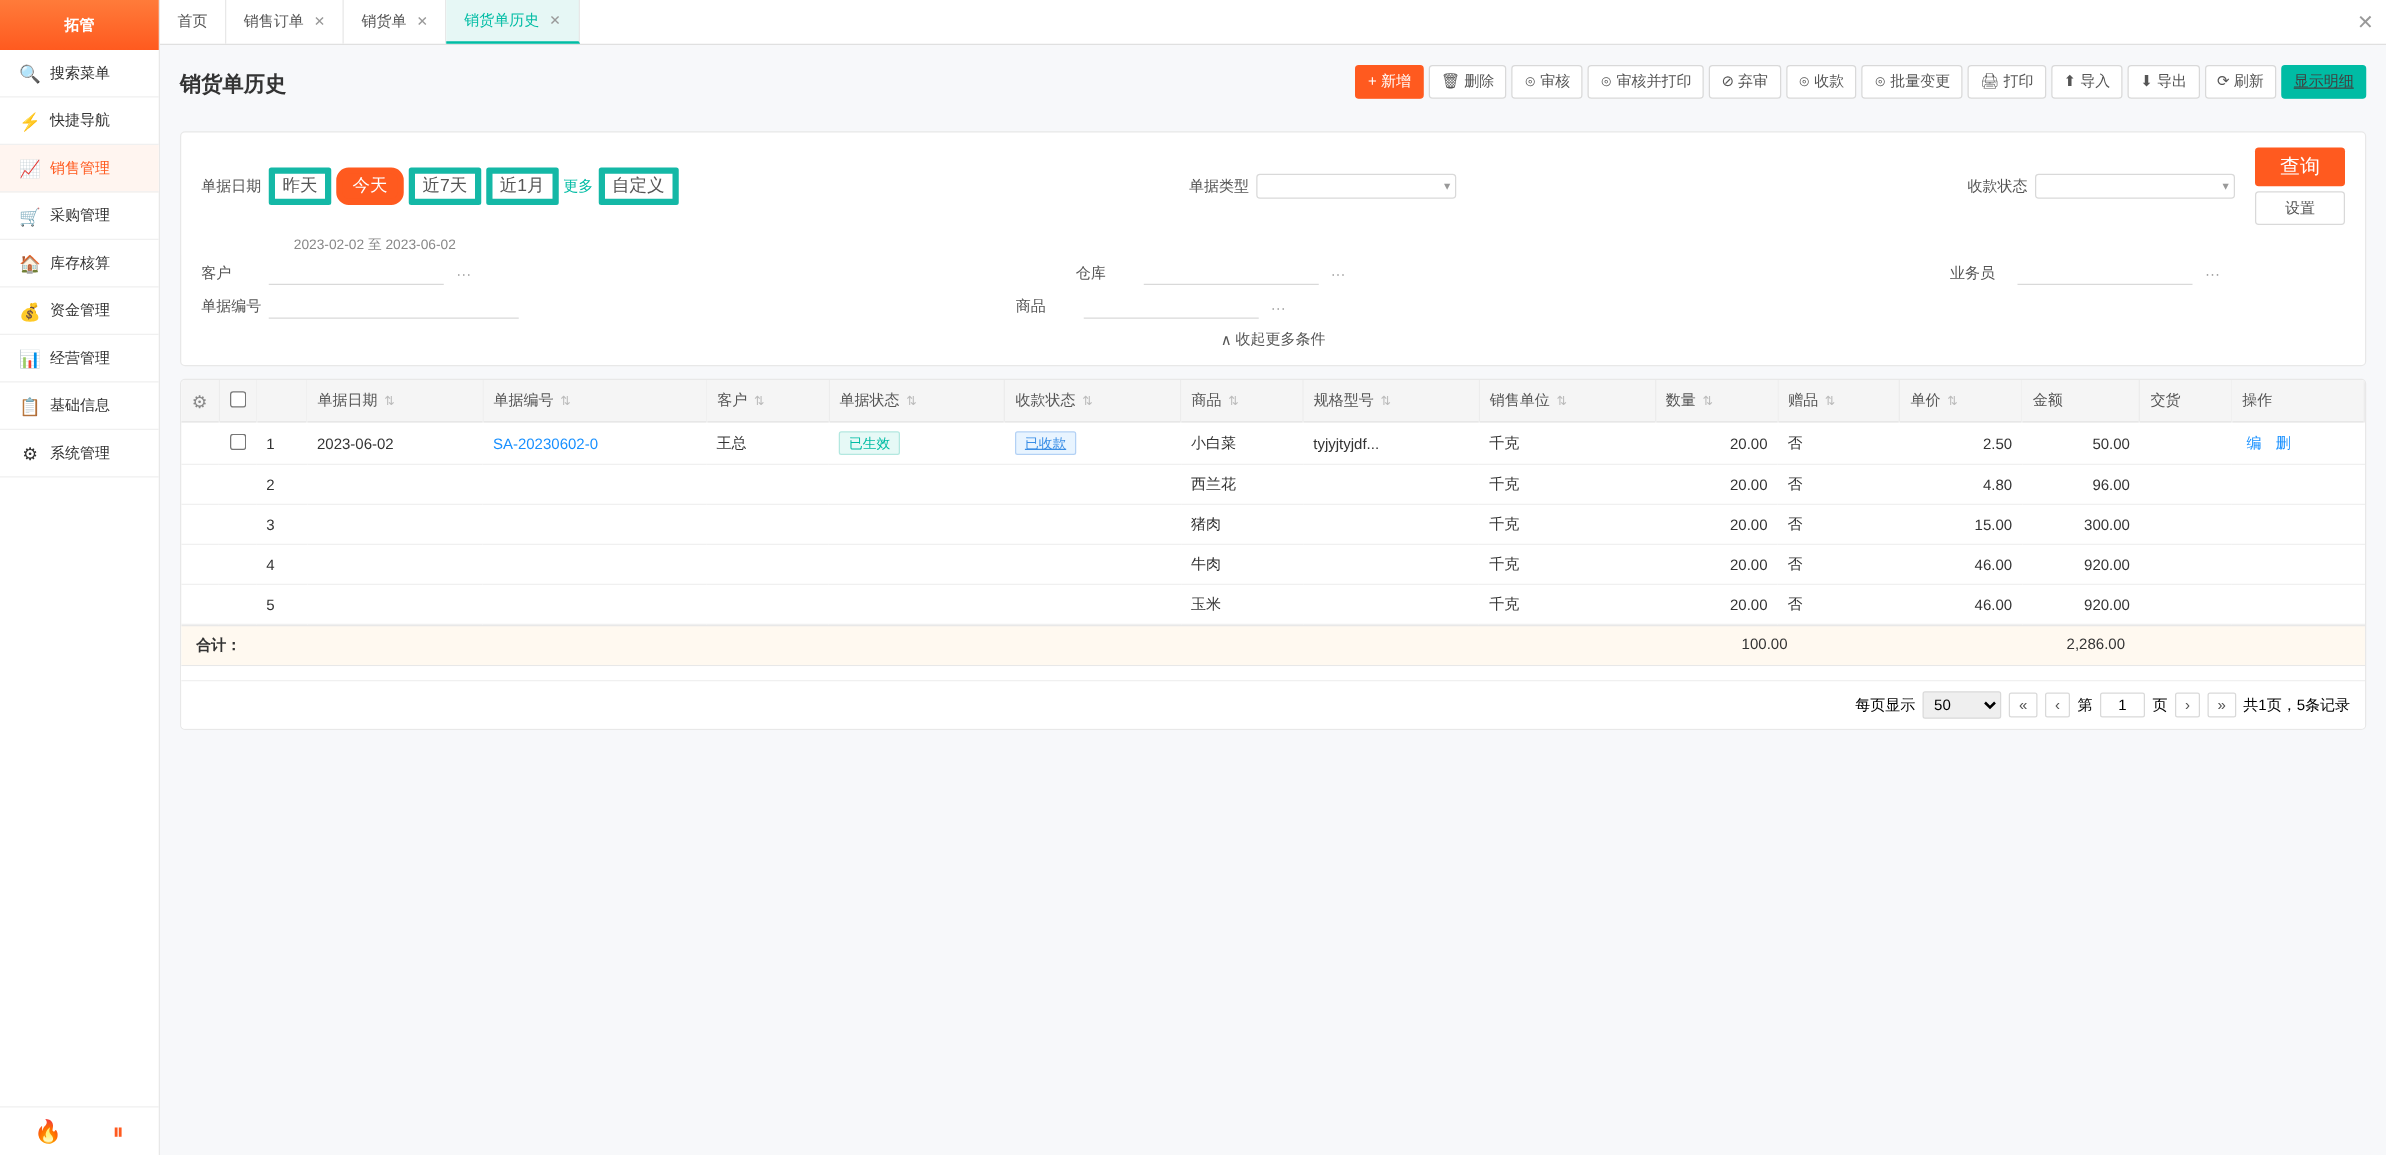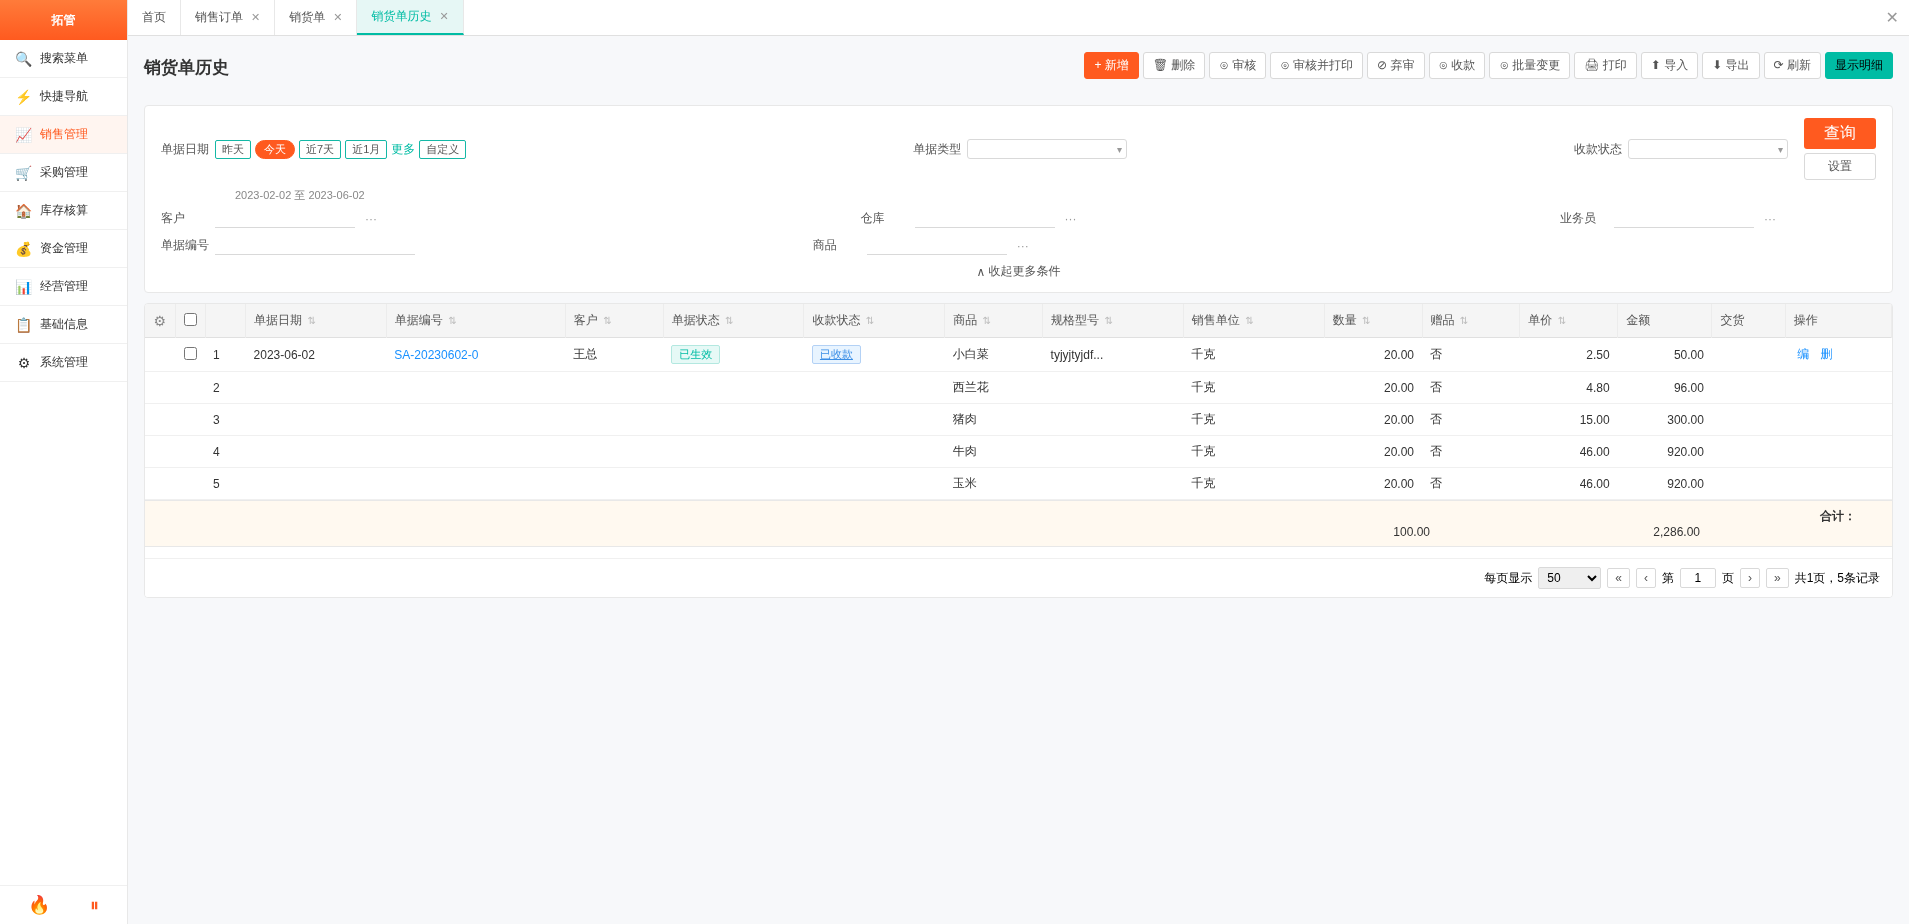--- a/index.html
+++ b/index.html
@@ -130,21 +130,21 @@
       padding: 4px 9px;
       border: 1px solid #d9d9d9;
       border-radius: 3px;
       background: #fff;
       cursor: pointer;
       color: #555;
       font-size: 12px;
       white-space: nowrap;
     }
     .toolbar-btn.primary { background: #ff5a1f; border-color: #ff5a1f; color: #fff; }
-    .toolbar-btn.green { background: #00bca4; border-color: #00bca4; color: #000000; }
+    .toolbar-btn.green { background: #00bca4; border-color: #00bca4; color: #404040; text-decoration: underline; }
 
     
     .filter-section {
       background: #fff;
       border: 1px solid #e8e8e8;
       border-radius: 4px;
       padding: 12px 16px;
       margin-bottom: 10px;
     }
     .filter-row {
@@ -204,26 +204,26 @@
       color: #888;
       margin-left: 2px;
     }
     .date-btns {
       display: flex;
       gap: 4px;
       align-items: center;
     }
     .date-btn {
       padding: 1px 6px;
-      border: 1px solid #14b8a6;
+      border: 5px solid #14b8a6;
       border-radius: 2px;
       cursor: pointer;
       color: #555;
       background: #fff;
-      font-size: 11px;
+      font-size: 14px;
     }
     .date-btn.active { background: #ff5a1f; border-color: #ff5a1f; color: #fff; border-radius: 10px; padding: 1px 8px; }
     .more-btn {
       color: #00bca4;
       cursor: pointer;
       display: flex;
       align-items: center;
       gap: 2px;
     }
     .ellipsis-btn {
@@ -320,25 +320,24 @@
       border: none;
       font-size: 12px;
       padding: 1px 4px;
     }
 
     
     .table-footer {
       background: #fff9f0;
       border-top: 1px solid #e8e8e8;
       display: flex;
-      align-items: flex-end;
+      align-items: flex-start;
       padding: 7px 12px;
       font-size: 12px;
       color: #333;
-      flex-direction: column;
     }
     .table-footer .total-label { font-weight: bold; width: 60px; }
     .total-cells {
       display: flex;
       flex: 1;
     }
 
     
     .pagination {
       display: flex;

